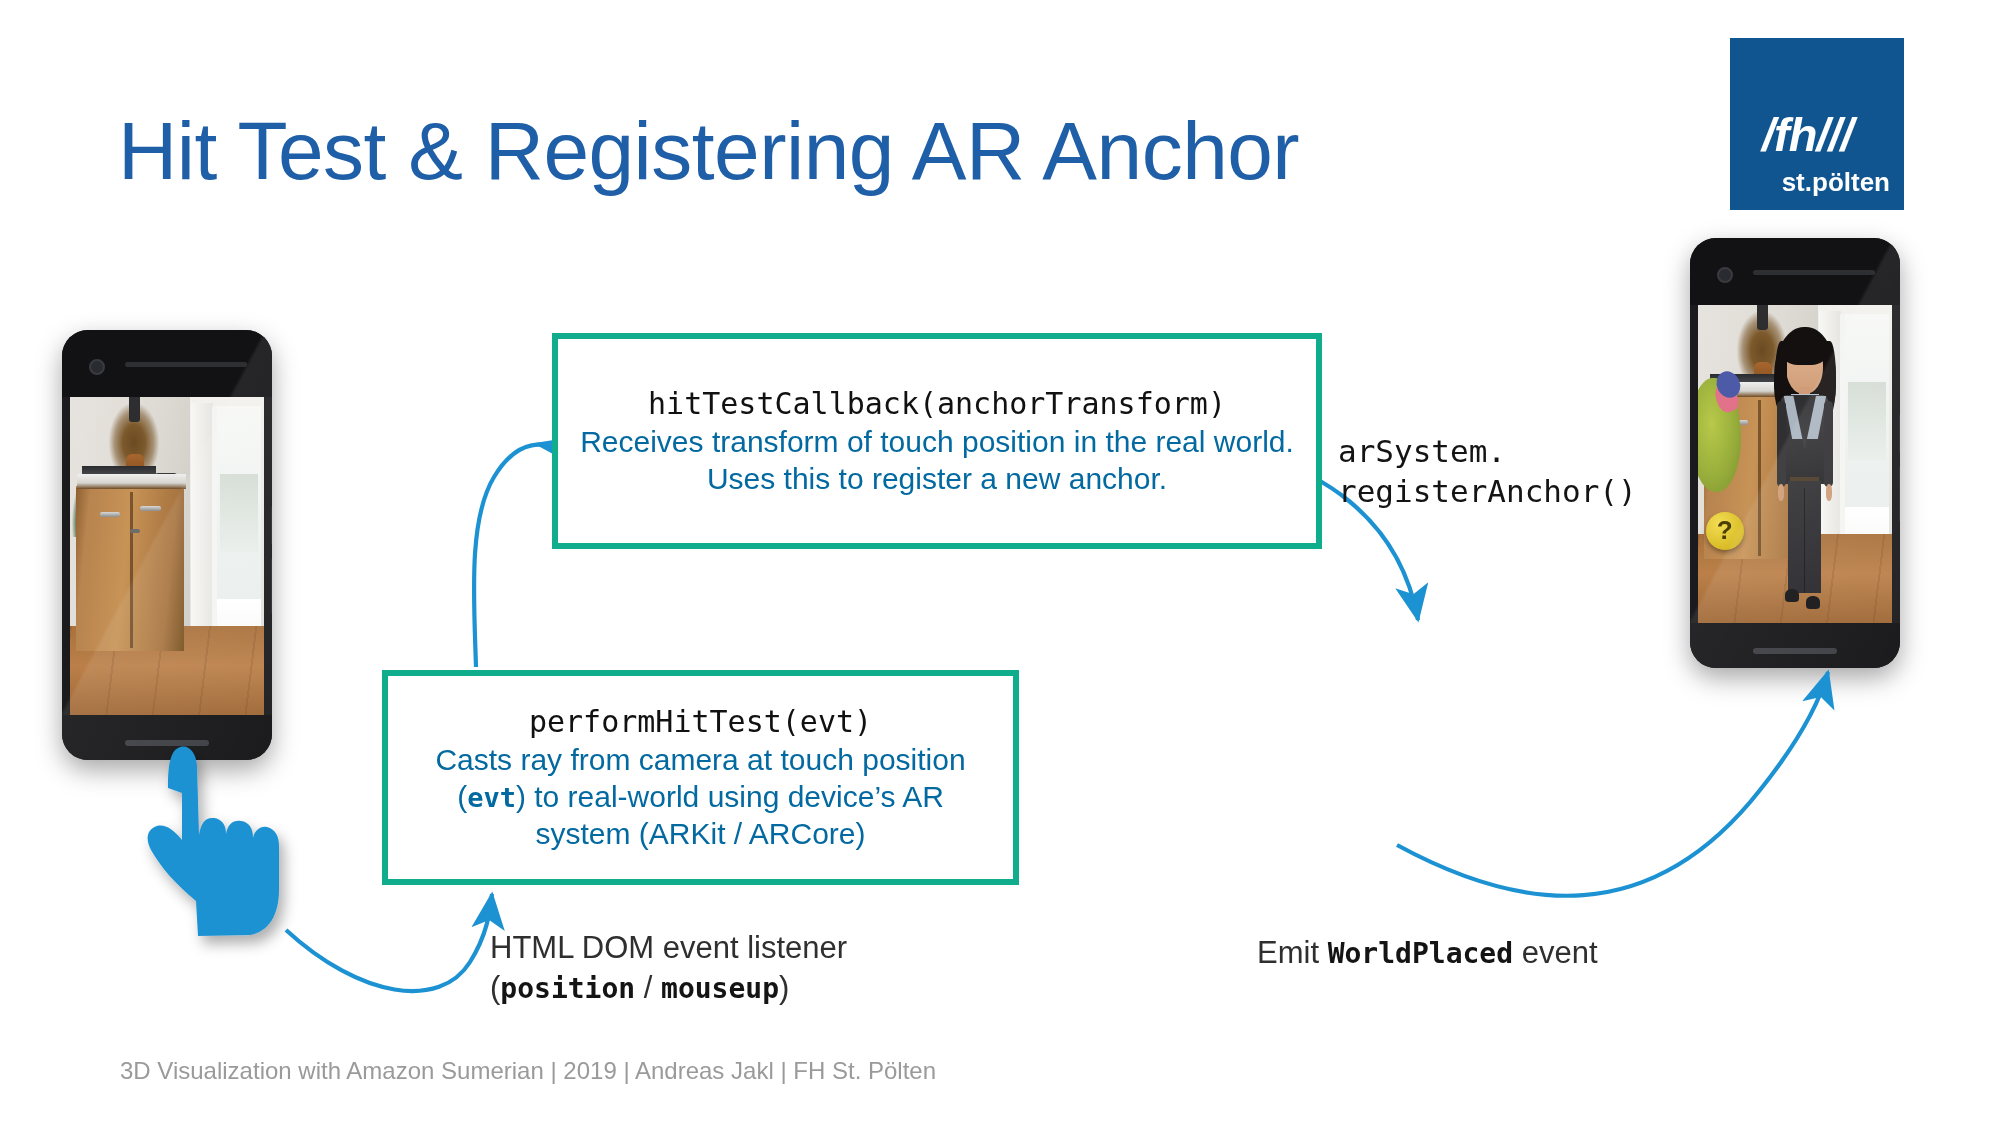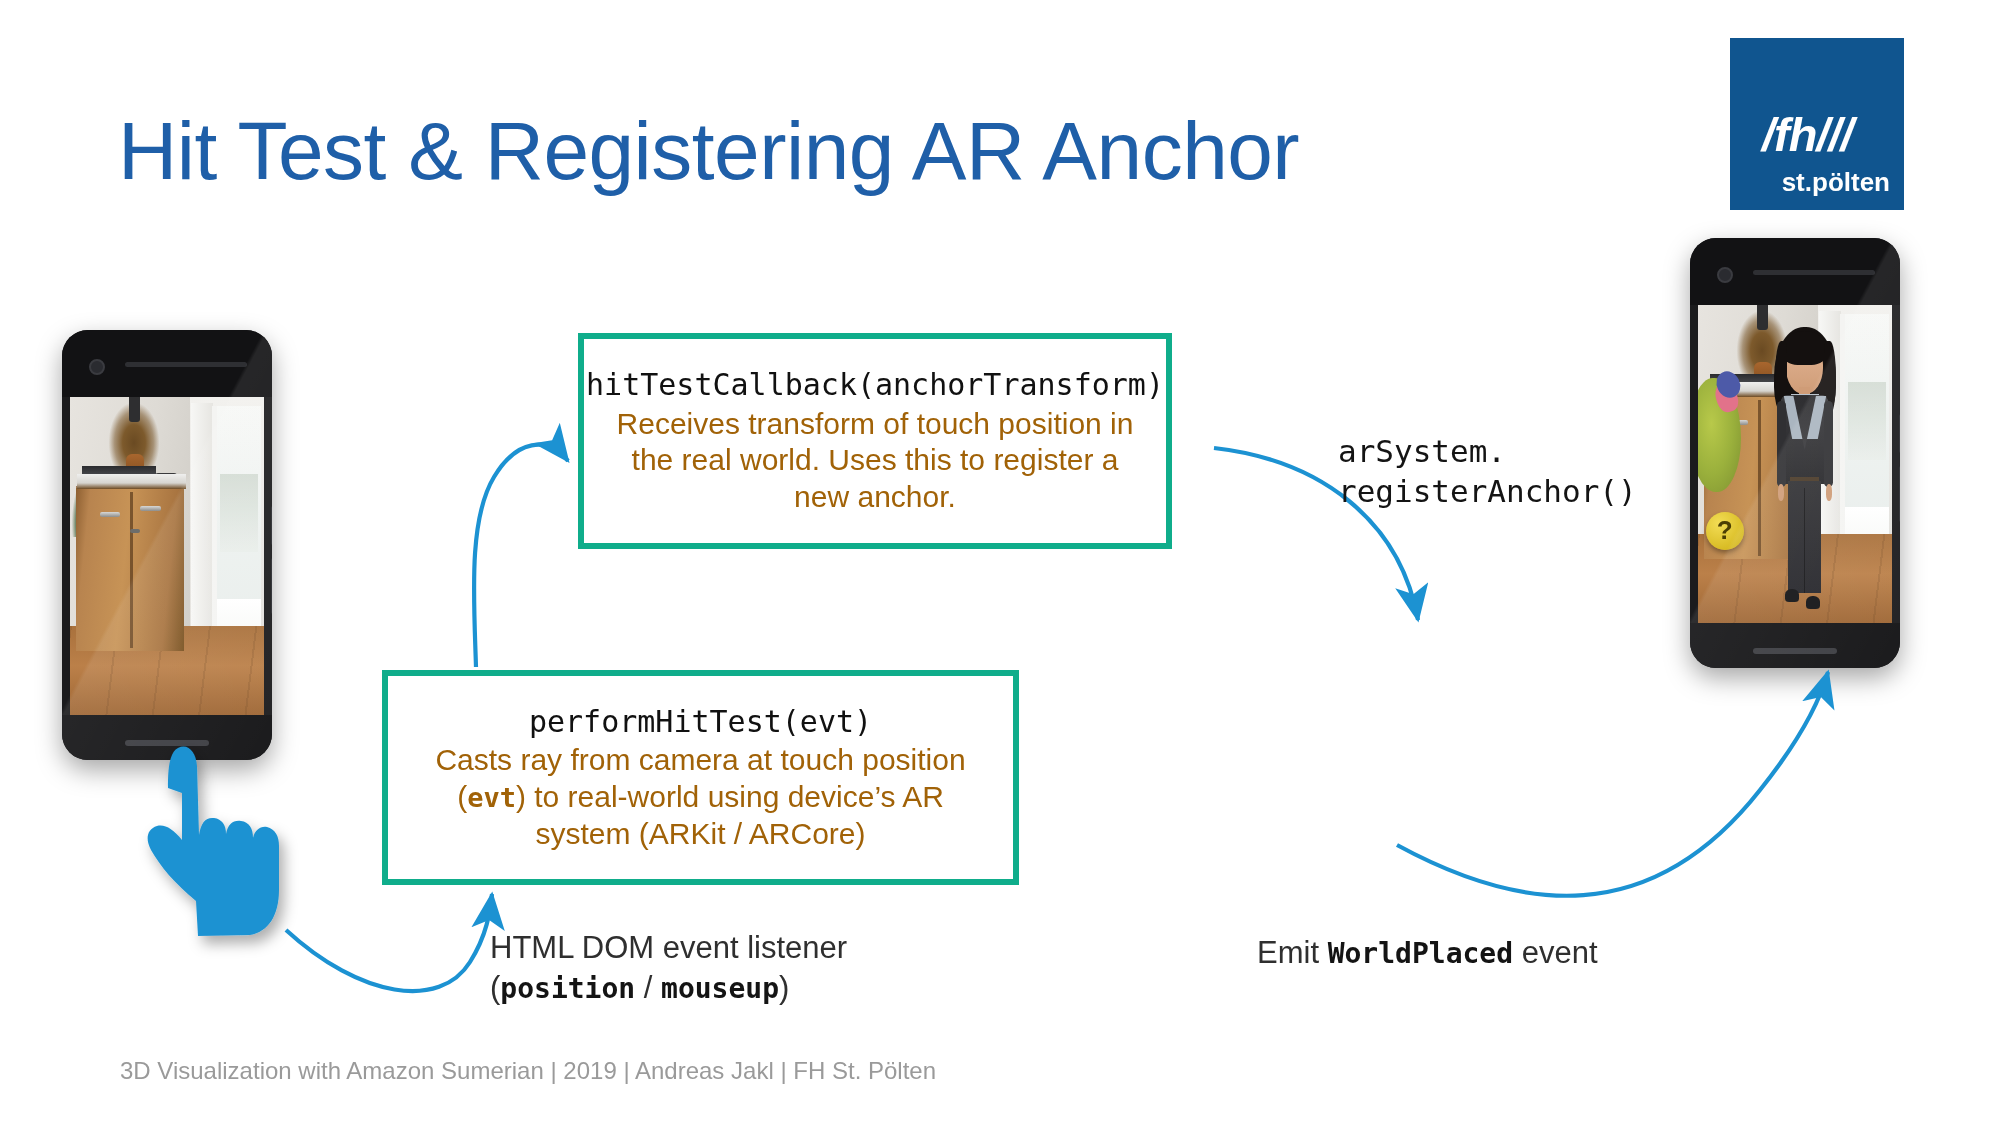--- a/index.html
+++ b/index.html
@@ -236,26 +236,26 @@
     box-sizing:border-box;
     display:flex; flex-direction:column; justify-content:center;
     text-align:center;
   }
   .pbox .mono-head {
     font-family:"DejaVu Sans Mono", monospace;
     font-size:30px; color:#111; margin-bottom:2px; line-height:1.25;
   }
   .pbox .body {
     font-family:"Liberation Sans", sans-serif;
-    font-weight:300; font-size:30px; color:#a16207; line-height:1.22;
+    font-weight:300; font-size:30px; color:#0369a1; line-height:1.22;
     padding:0 18px;
   }
   .mono-b { font-family:"DejaVu Sans Mono", monospace; font-weight:bold; font-size:27px; }
 
-  #box-hit-test-callback { left:578px; top:333px; width:594px; height:216px; }
+  #box-hit-test-callback { left:552px; top:333px; width:770px; height:216px; }
   #box-perform-hit-test  { left:382px; top:670px; width:637px; height:215px; }
   #box-register-anchor-callback { left:1148px; top:630px; width:637px; height:215px; }
 
   
   .edge-label {
     position:absolute; font-family:"DejaVu Sans Mono", monospace;
     font-size:31px; color:#141414; white-space:pre; line-height:1.28;
   }
   #label-ar-hittest      { left:498px; top:578px; }
   #label-ar-registeranchor { left:1338px; top:432px; }

